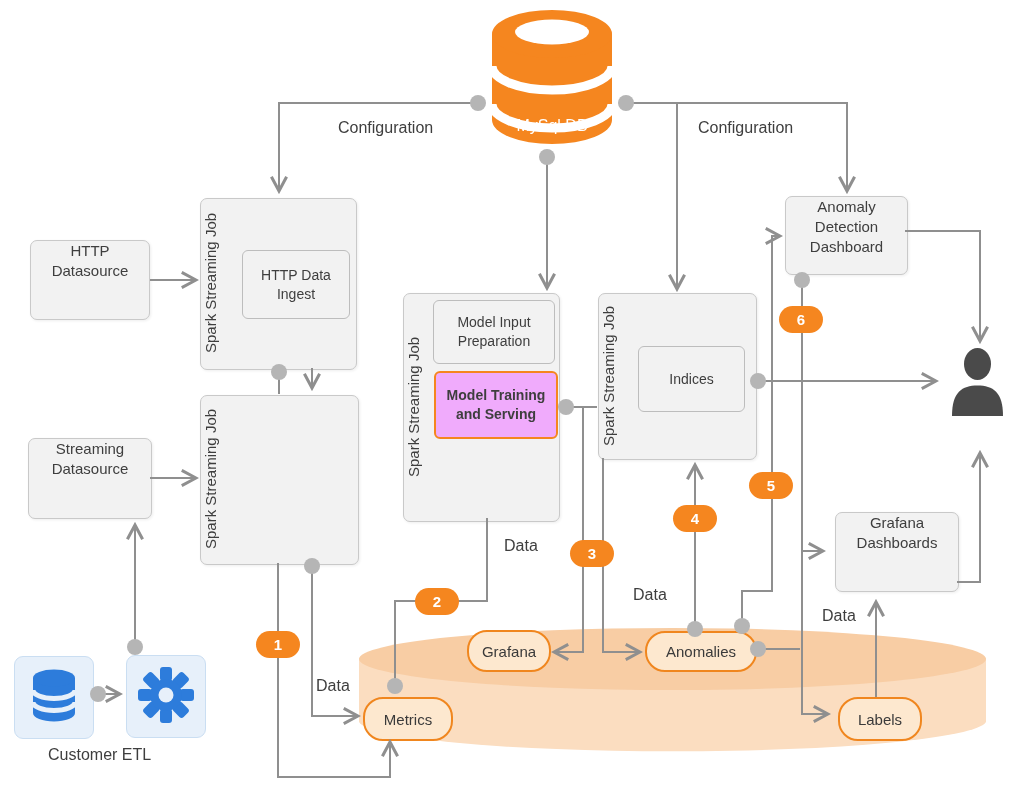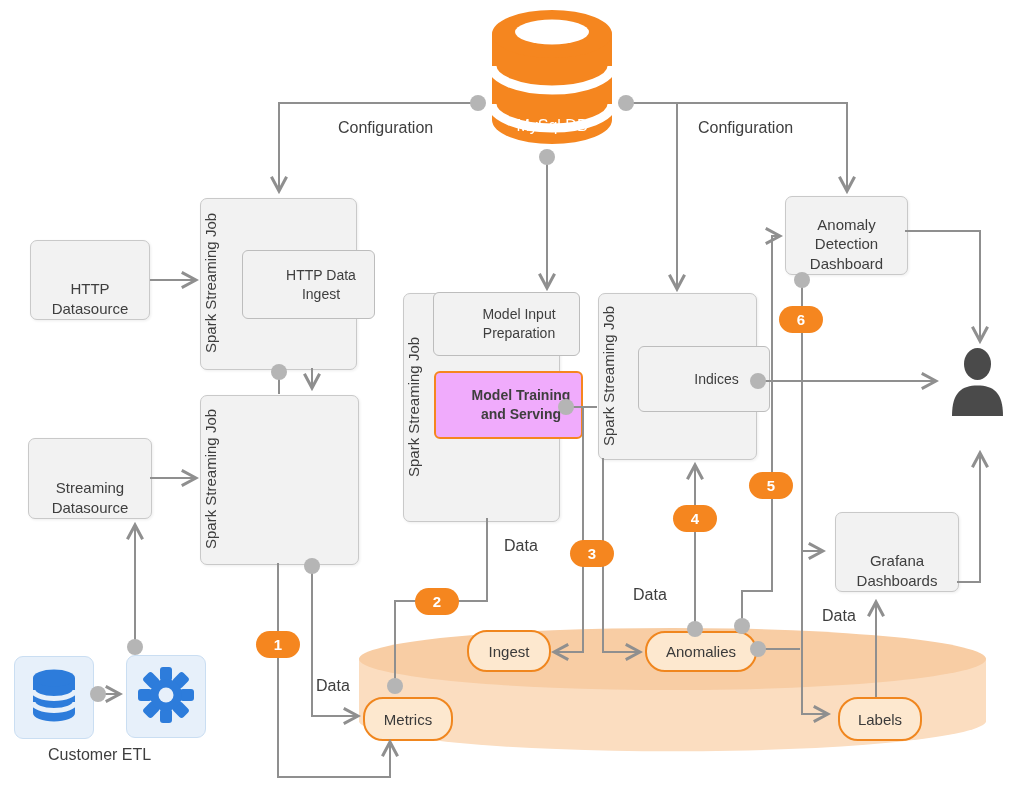--- a/index.html
+++ b/index.html
@@ -5,27 +5,27 @@
   html,body{margin:0;padding:0;background:#ffffff;}
   #canvas{
     position:relative;width:1024px;height:796px;background:#ffffff;overflow:hidden;
     font-family:"Liberation Sans", sans-serif;color:#3e3e3e;
   }
   .abs{position:absolute;}
   
   .gbox{
     position:absolute;background:#f2f2f2;border:1px solid #c9c9c9;border-radius:7px;
     box-shadow:1px 1px 3px rgba(0,0,0,.07);
-    display:flex;align-items:flex-end;justify-content:center;text-align:center;
+    display:flex;align-items:flex-start;justify-content:center;text-align:center;
     font-size:15px;line-height:1.32;color:#3e3e3e;
   }
   .inner{
     position:absolute;background:#f2f2f2;border:1px solid #bdbdbd;border-radius:6px;
     display:flex;align-items:center;justify-content:center;text-align:center;
-    font-size:14px;line-height:1.35;color:#3e3e3e;z-index:3;padding-left:25px;
+    font-size:14px;line-height:1.35;color:#3e3e3e;z-index:3;
   }
   .inner.hl{background:#f0abfc;border:2px solid #f5861f;font-weight:bold;}
   .vtitle{
     position:absolute;writing-mode:vertical-rl;transform:rotate(180deg);
     font-size:15px;color:#3e3e3e;text-align:center;width:30px;z-index:3;
   }
   .lbl{position:absolute;font-size:16px;color:#3e3e3e;z-index:4;}
   .pill{
     position:absolute;background:#fde8cf;border:2px solid #f0861e;border-radius:20px;
     display:flex;align-items:center;justify-content:center;font-size:15px;color:#3a3a3a;z-index:3;
@@ -79,52 +79,52 @@
   <div class="vtitle" style="left:202px;top:198px;height:170px;">Spark Streaming Job</div>
   <div class="inner" style="left:242px;top:250px;width:106px;height:67px;">
     <span style="width:78px;">HTTP Data Ingest</span>
   </div>
 
   <div class="gbox" style="left:200px;top:395px;width:157px;height:168px;"></div>
   <div class="vtitle" style="left:202px;top:395px;height:168px;">Spark Streaming Job</div>
 
   <div class="gbox" style="left:403px;top:293px;width:155px;height:227px;"></div>
   <div class="vtitle" style="left:405px;top:293px;height:227px;">Spark Streaming Job</div>
-  <div class="inner" style="left:433px;top:292px;width:120px;height:62px;">
+  <div class="inner" style="left:433px;top:300px;width:120px;height:62px;">
     <span style="width:88px;">Model Input Preparation</span>
   </div>
   <div class="inner hl" style="left:434px;top:371px;width:120px;height:64px;">
     <span style="width:104px;">Model Training and Serving</span>
   </div>
 
   <div class="gbox" style="left:598px;top:293px;width:157px;height:165px;"></div>
   <div class="vtitle" style="left:600px;top:293px;height:165px;">Spark Streaming Job</div>
   <div class="inner" style="left:638px;top:346px;width:105px;height:64px;">
     <span>Indices</span>
   </div>
 
   <div class="gbox" style="left:785px;top:196px;width:121px;height:77px;">
     <span style="width:90px;">Anomaly Detection Dashboard</span>
   </div>
   <div class="gbox" style="left:835px;top:512px;width:122px;height:78px;">
-    <span style="width:94px;margin-top:43px;">Grafana Dashboards</span>
+    <span style="width:94px;">Grafana Dashboards</span>
   </div>
 
   <div class="abs" style="left:949px;top:347px;z-index:3;">
     <svg width="57" height="69" viewBox="0 0 57 69">
       <ellipse cx="28.5" cy="17" rx="13.5" ry="16" fill="#4a4a4a"></ellipse>
       <path d="M3 69 C3 45 13 38.5 28.5 38.5 C44 38.5 54 45 54 69 Z" fill="#4a4a4a"></path>
     </svg>
   </div>
 
   <div class="pill" style="left:363px;top:697px;width:86px;height:40px;">
     <span>Metrics</span>
   </div>
   <div class="pill" style="left:467px;top:630px;width:80px;height:38px;">
-    <span>Ingest</span>
+    <span>Grafana</span>
   </div>
   <div class="pill" style="left:838px;top:697px;width:80px;height:40px;">
     <span>Labels</span>
   </div>
   <div class="pill" style="left:645px;top:631px;width:108px;height:37px;">
     <span>Anomalies</span>
   </div>
 
   <div class="bluebox" style="left:14px;top:656px;width:78px;height:81px;">
     <span>

